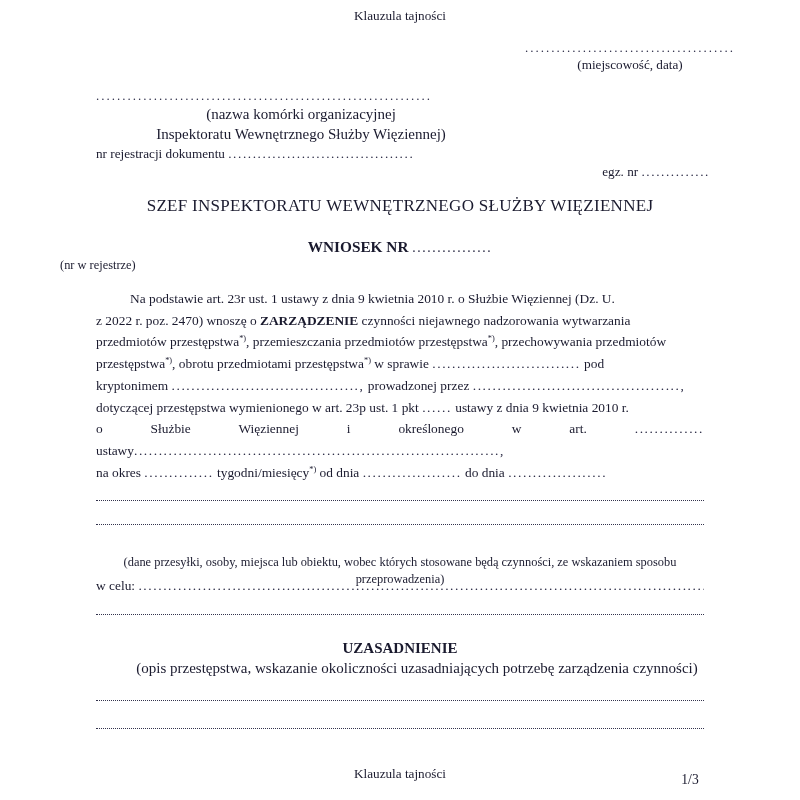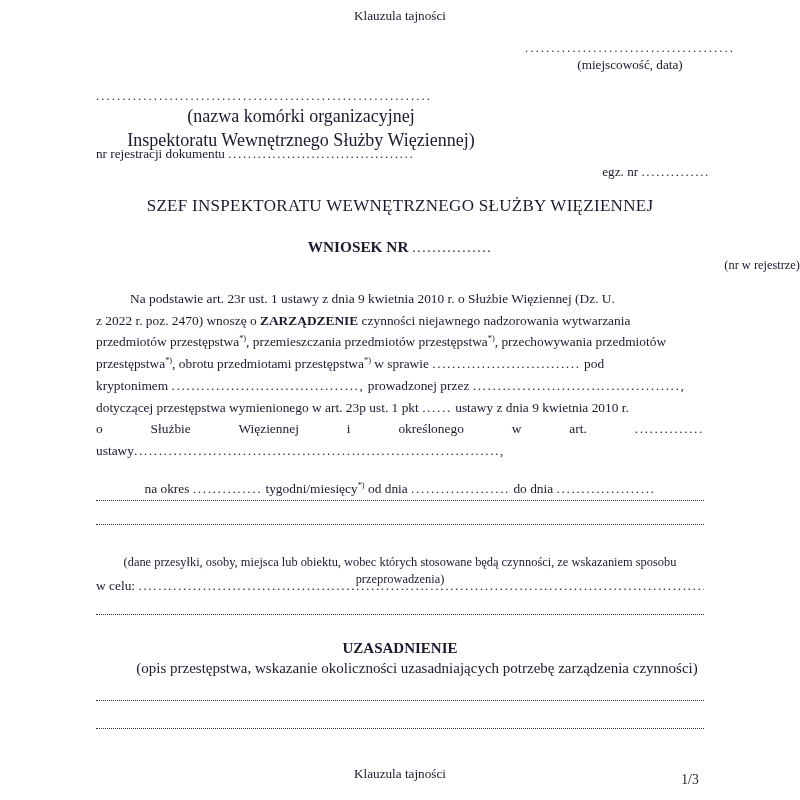--- a/index.html
+++ b/index.html
@@ -80,21 +80,21 @@
   }
   .orgblock .leader {
     font-size: 13px;
     letter-spacing: 2.0px;
     color: #33334d;
     height: 15px;
     overflow: hidden;
     text-align: left;
   }
   .orgblock .cap {
-    font-size: 18px;
+    font-size: 15px;
     text-align: center;
     line-height: 1.35;
     margin-top: 1px;
   }
 
   
   .regline {
     position: absolute;
     top: 146px;
     left: 96px;
@@ -131,40 +131,40 @@
   }
   .wniosek .dots {
     font-weight: normal;
     font-size: 13.6px;
   }
   .wniosek-sub {
     position: absolute;
     top: 258px;
     left: 0;
     width: 800px;
-    text-align: right;
+    text-align: left;
     font-size: 12.4px;
     padding-left: 60px;
     box-sizing: border-box;
   }
 
   
   .body-para {
     position: absolute;
     top: 288px;
     left: 96px;
     width: 608px;
     font-size: 13.4px;
     line-height: 1.62;
     text-align: justify;
     text-justify: inter-word;
   }
   .body-para p { margin: 0; }
   .body-para .indent { text-indent: 34px; }
-  .body-para .lastline { text-align: center; margin-top: 16px; }
+  .body-para .lastline { text-align: left; }
 
   
   .sec-wobec-label {
     position: absolute;
     top: 466px;
     left: 96px;
     font-size: 13.4px;
   }
   .rule-a { position: absolute; top: 500px;  left: 96px; width: 608px; }
   .rule-b { position: absolute; top: 524px;  left: 96px; width: 608px; }

